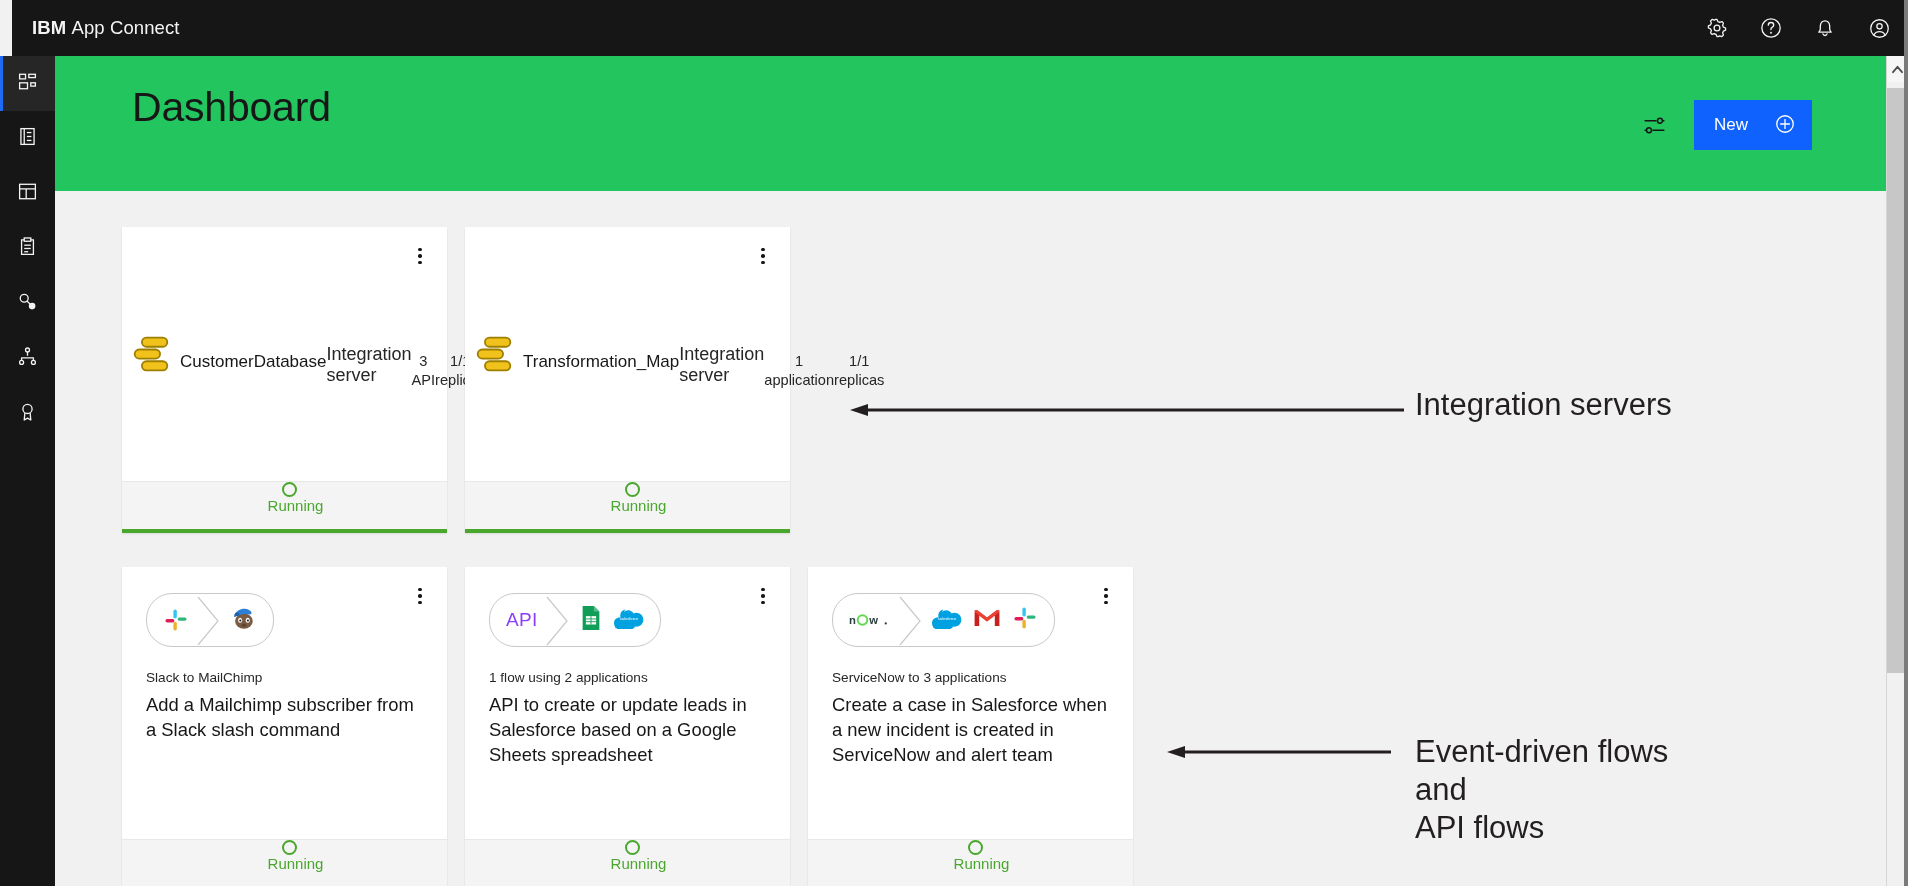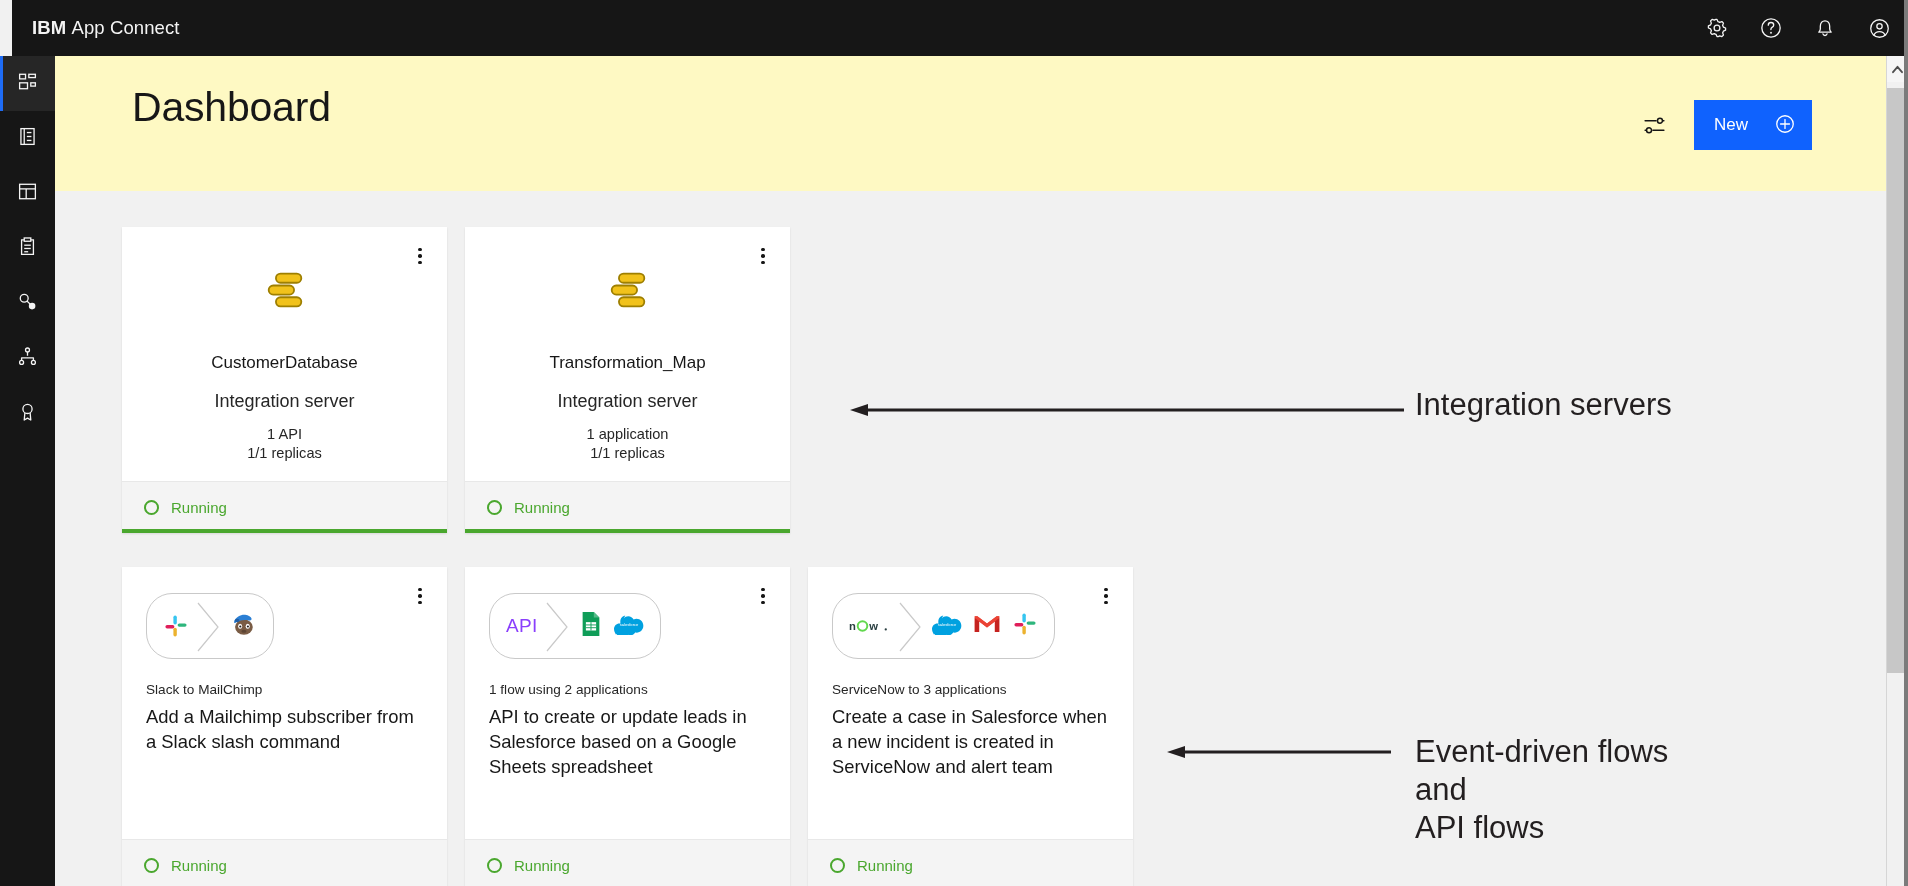--- a/index.html
+++ b/index.html
@@ -55,21 +55,21 @@
 
   
   .main {
     position: absolute; top: 56px; left: 55px;
     width: 1837px; height: 830px;
     background: #f1f1f1;
     overflow: hidden;
   }
   .page-header {
     position: relative;
-    height: 135px; background: #fef9c3;
+    height: 135px; background: #22c55e;
     display: flex; align-items: center;
   }
   .page-title {
     position: absolute; left: 77px; top: 28px;
     font-size: 41px; font-weight: 300; color: #171717;
     letter-spacing: -.2px;
   }
   .header-right {
     position: absolute; right: 80px; top: 44px;
     display: flex; align-items: center;
@@ -133,34 +133,34 @@
     width: 22px; height: 26px;
     display: flex; flex-direction: column;
     align-items: center; justify-content: center; gap: 3px;
     cursor: pointer;
   }
   .kebab i { width: 3.5px; height: 3.5px; background: #161616; border-radius: 50%; display: block; }
 
   
   .server-body {
     flex: 1;
-    display: flex; flex-direction: column; align-items: center;
+    display: flex; flex-direction: row; align-items: center;
     padding-top: 34px;
   }
   .server-icon { margin-bottom: 30px; }
   .card-title {
     font-size: 17px; color: #171717; font-weight: 400; margin-bottom: 18px;
   }
   .card-sub  { font-size: 18px; color: #262626; margin-bottom: 13px; }
   .card-meta { font-size: 14.6px; color: #262626; line-height: 19px; text-align: center; }
 
   
   .flow-body { flex: 1; padding: 26px 24px 0 24px; }
   .app-pill {
-    height: 66px; min-width: 118px; display: inline-flex; align-items: center;
+    height: 54px; min-width: 118px; display: inline-flex; align-items: center;
     border: 1px solid #c9c9c9; border-radius: 26px;
     padding: 0 10px 0 0; position: relative; background: #fff;
   }
   .pill-source {
     display: flex; align-items: center; justify-content: center;
     height: 48px; padding: 0 13px 0 16px; position: relative;
   }
   .pill-chevron {
     width: 18px; height: 48px; position: relative; margin-right: 4px;
   }
@@ -178,20 +178,21 @@
     font-size: 19px; color: #8a3ffc; letter-spacing: .3px;
     font-family: "Liberation Sans", sans-serif;
   }
 
   
   .card-status {
     height: 52px; background: #f4f4f4;
     border-top: 1px solid #e8e8e8;
     display: flex; align-items: center; padding-left: 22px;
     position: relative;
+    flex-direction: column;
   }
   .status-ring {
     width: 15px; height: 15px; border: 2px solid #4aa72e;
     border-radius: 50%; margin-right: 12px;
   }
   .status-text { font-size: 15px; color: #4aa72e; }
   .card-accent {
     position: absolute; left: 0; bottom: 0;
     width: 100%; height: 4px; background: #4aa72e;
   }
@@ -384,21 +385,21 @@
         <div class="server-body">
           <span class="server-icon">
             <svg width="58" height="58" viewBox="0 0 64 64">
               <rect x="22" y="14" width="28" height="10" rx="5" fill="#f1c21b" stroke="#9e7f00" stroke-width="2"></rect>
               <rect x="14" y="27" width="28" height="10" rx="5" fill="#f1c21b" stroke="#9e7f00" stroke-width="2"></rect>
               <rect x="22" y="40" width="28" height="10" rx="5" fill="#f1c21b" stroke="#9e7f00" stroke-width="2"></rect>
             </svg>
           </span>
           <div class="card-title">CustomerDatabase</div>
           <div class="card-sub">Integration server</div>
-          <div class="card-meta">1 API</div>
+          <div class="card-meta">3 API</div>
           <div class="card-meta">1/1 replicas</div>
         </div>
         <div class="card-status">
           <span class="status-ring"></span>
           <span class="status-text">Running</span>
           <span class="card-accent"></span>
         </div>
       </div>
 
       <div class="card server">

